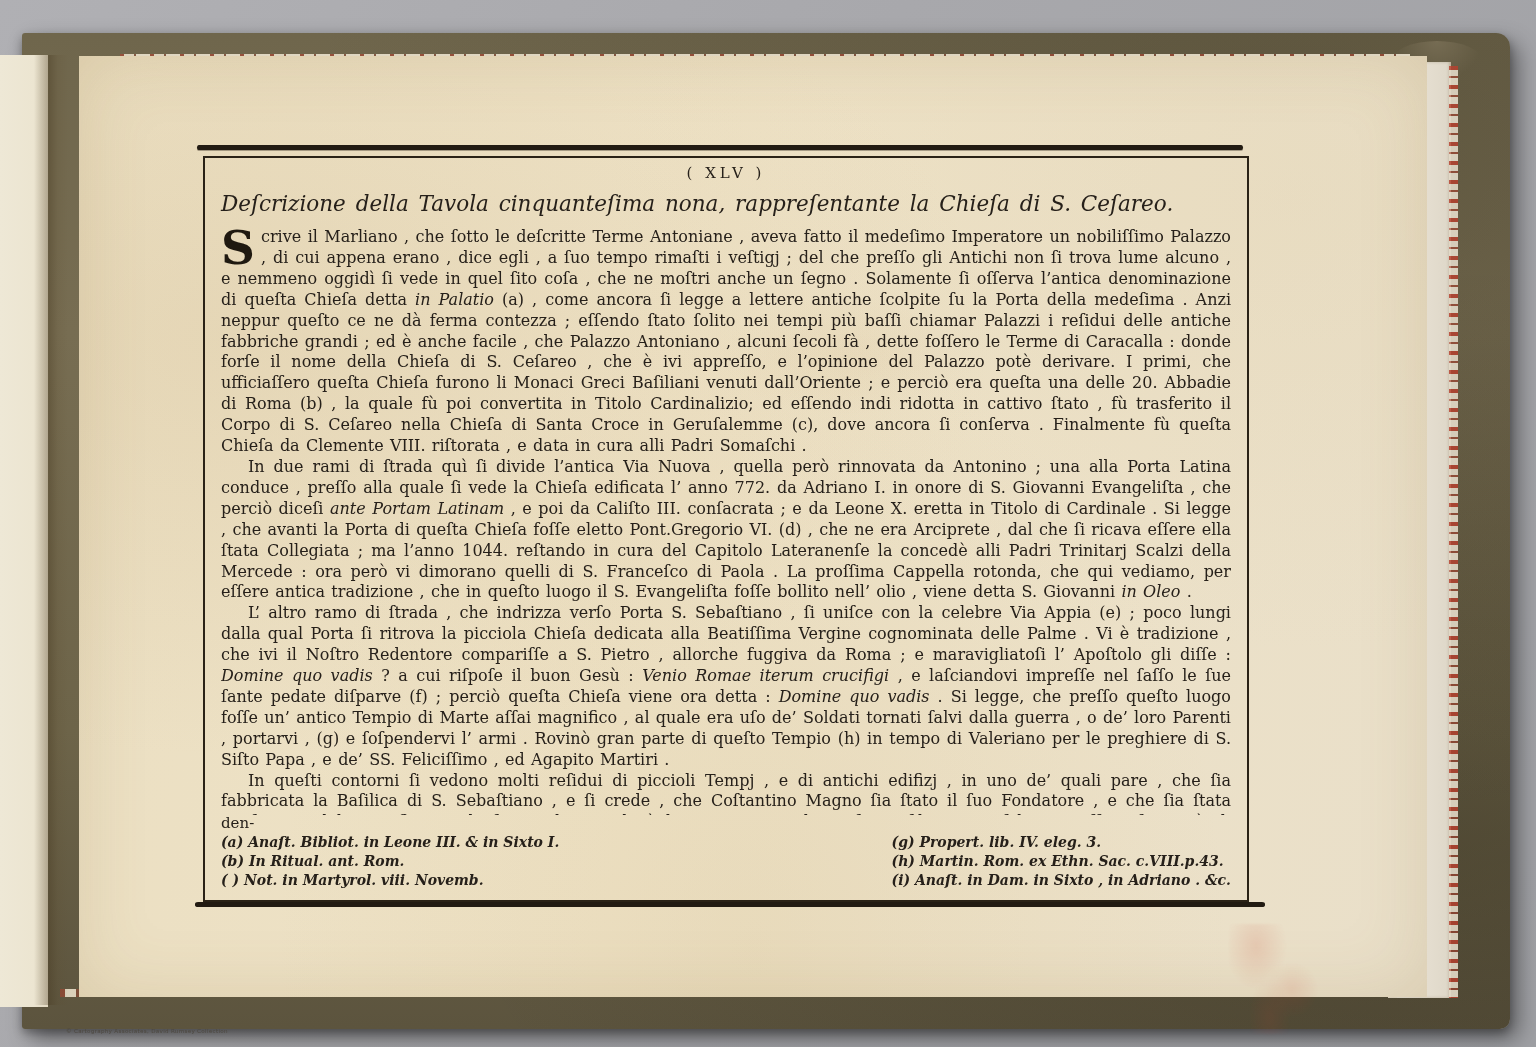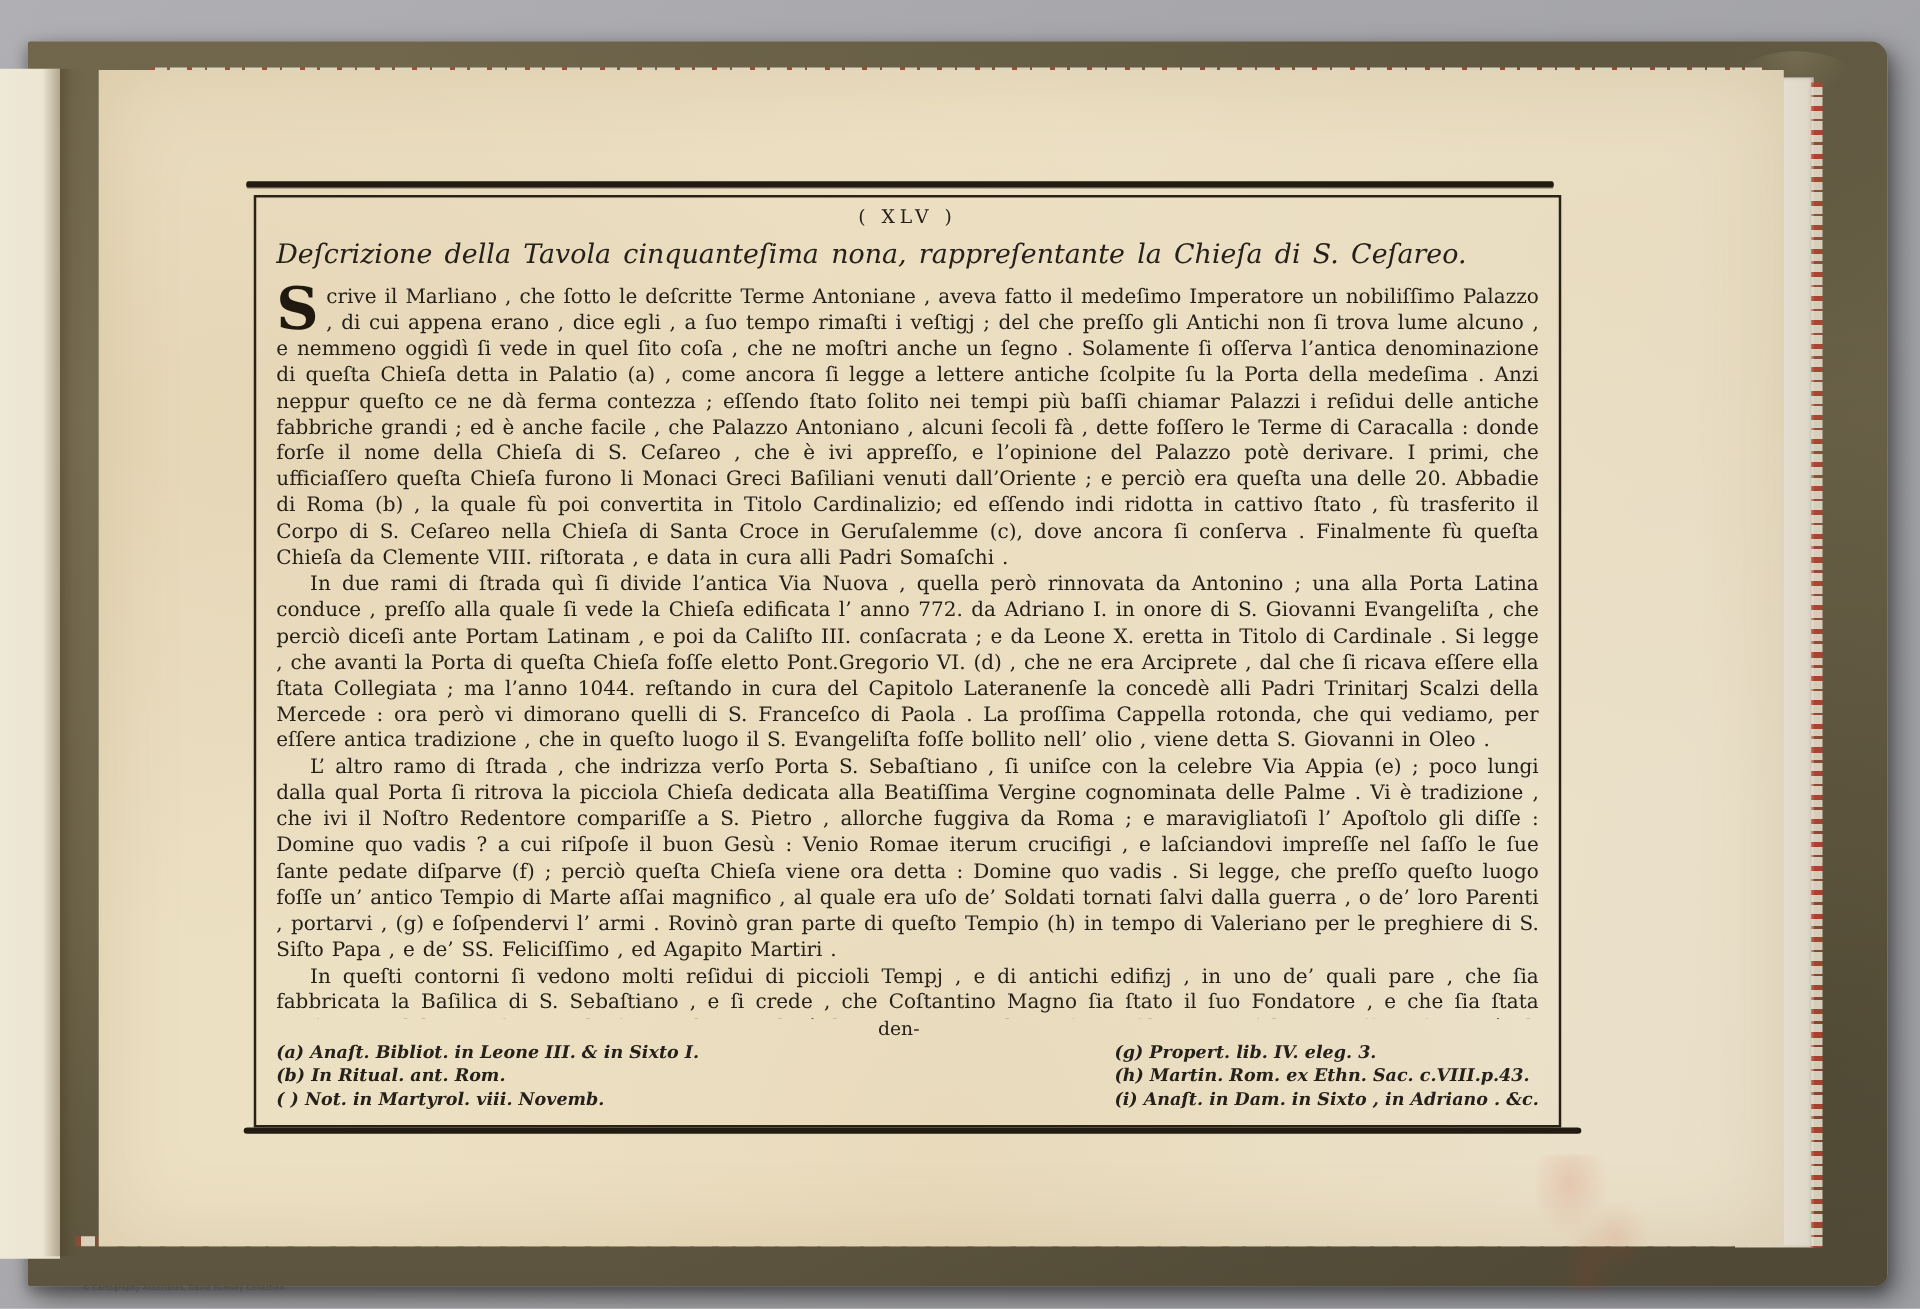--- a/index.html
+++ b/index.html
@@ -68,23 +68,23 @@
     position:absolute;left:124px;top:100px;width:1046px;height:746px;box-sizing:border-box;
     border:2px solid #2a2216;
     display:flex;flex-direction:column;padding:4px 16px 10px 16px;overflow:hidden;
     color:#26201a;
   }
   .hdr{text-align:center;font-size:15px;letter-spacing:4px;margin-top:2px;}
   .ttl{font-style:italic;font-size:21.5px;margin-top:9px;word-spacing:3px;}
   .bodytext{flex:1 1 auto;overflow:hidden;margin-top:11px;font-size:16px;line-height:20.9px;text-align:justify;word-spacing:1.2px;}
   .bodytext p{margin:0;}
   .bodytext p.ind{text-indent:27px;}
-  .it{}
+  .it{font-style:italic;}
   .dropcap{float:left;font-size:47px;line-height:38px;padding:2px 6px 0 0;font-weight:bold;color:#1f1910;}
-  .catch{text-align:center;font-size:15px;padding-right:14px;height:18px;line-height:16px;}
+  .catch{text-align:left;font-size:15px;padding-right:14px;height:18px;line-height:16px;}
   .foot{display:flex;font-size:14px;font-style:italic;line-height:19px;margin-top:2px;font-weight:bold;}
   .fcol1{width:352px;}
   .fcol2{width:354px;}
   .fcol3{flex:1;}
   .fitem{white-space:nowrap;overflow:hidden;}
   
   .copyright{position:absolute;left:66px;top:1028px;font-size:9px;color:#4c473f;
     transform:scale(.62);transform-origin:left top;font-family:"DejaVu Sans","Liberation Sans",sans-serif;letter-spacing:.5px;z-index:9;}
 </style>
 </head>

